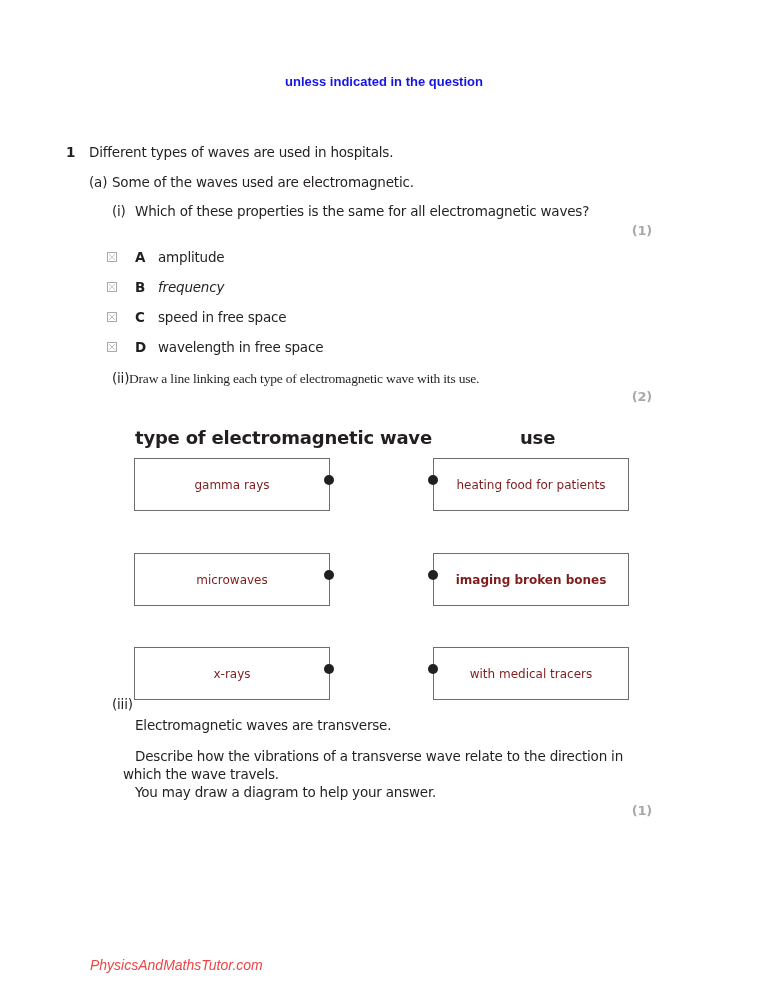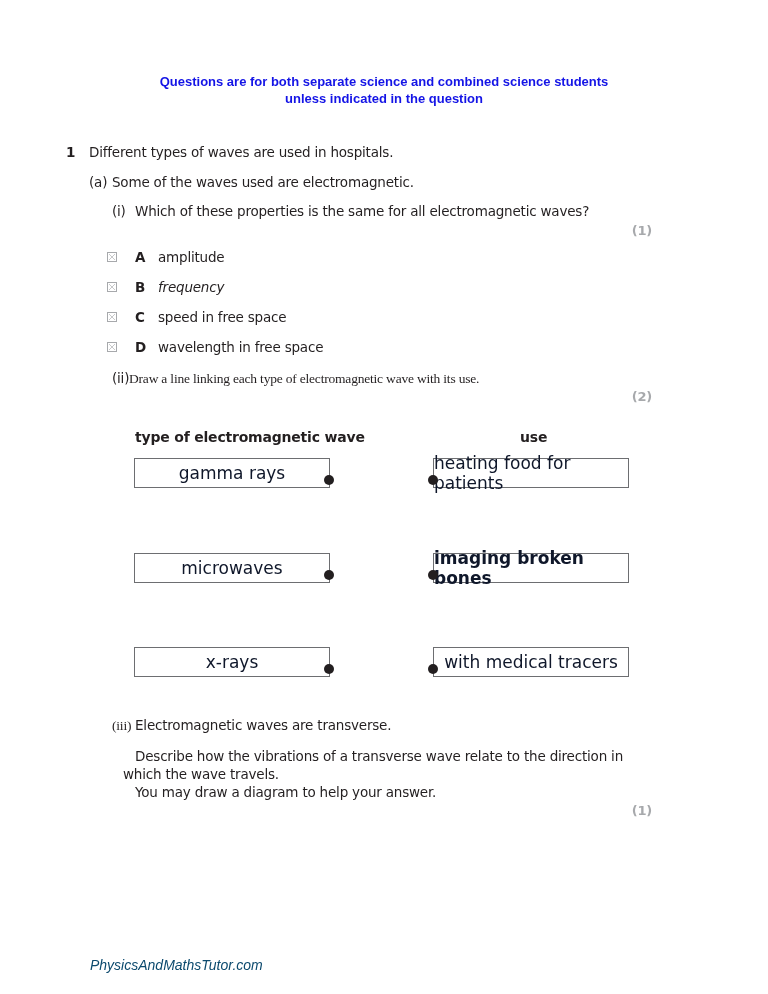--- a/index.html
+++ b/index.html
@@ -8,31 +8,30 @@
     .abs { position: absolute; }
     .banner { left: 0; width: 768px; top: 73px; text-align: center;
       font-family: "Liberation Sans", sans-serif; font-weight: bold; font-size: 13px;
       line-height: 17px; color: #1414e6; }
     .txt { font-size: 13.5px; line-height: 17px; white-space: nowrap; letter-spacing: -0.2px; }
     .qnum { font-weight: bold; }
     .marks { right: 116px; font-weight: bold; color: #a7a9ac; font-size: 13px; }
     .cb { width: 10px; height: 10px; border: 1px solid #a7a9ac; box-sizing: border-box; position: absolute; }
     .cb svg { position: absolute; left: 0; top: 0; }
     .opt-letter { font-weight: bold; }
-    .box { border: 1px solid #6d6e71; box-sizing: border-box; width: 196px; height: 30px;
-      display: flex; align-items: center; justify-content: center; font-size: 17px; color: #0f172a; }
+    .box { border: 1px solid #6d6e71; box-sizing: border-box; width: 196px; height: 53px;
+      display: flex; align-items: center; justify-content: center; font-size: 12px; color: #7f1d1d; }
     .dot { width: 10px; height: 10px; border-radius: 50%; background: #231f20; }
-    .hdr { font-weight: bold; font-size: 14px; }
-    .footer { font-family: "Liberation Sans", sans-serif; font-style: italic; font-size: 14px; color: #0c4a6e; }
+    .hdr { font-weight: bold; font-size: 18px; }
+    .footer { font-family: "Liberation Sans", sans-serif; font-style: italic; font-size: 14px; color: #ef4444; }
   </style>
 </head>
 <body>
 
 <div class="abs banner">
-  <div>Questions are for both separate science and combined science students</div>
   <div>unless indicated in the question</div>
 </div>
 
 <div class="abs txt qnum" style="left:66px; top:144px;">1</div>
 <div class="abs txt" style="left:89px; top:144px;">Different types of waves are used in hospitals.</div>
 
 <div class="abs txt" style="left:89px; top:174px;">(a)</div>
 <div class="abs txt" style="left:112px; top:174px;">Some of the waves used are electromagnetic.</div>
 
 <div class="abs txt" style="left:112px; top:203px;">(i)</div>
@@ -107,21 +106,21 @@
 <div class="abs box" style="left:433px; top:553px;font-weight:bold;">
   <span>imaging broken bones</span>
 </div>
 <div class="abs dot" style="left:428px; top:570px;"></div>
 
 <div class="abs box" style="left:433px; top:647px;">
   <span>with medical tracers</span>
 </div>
 <div class="abs dot" style="left:428px; top:664px;"></div>
 
-<div class="abs txt" style="left:112px; top:717px;font-family:Liberation Serif, serif;">(iii)</div>
+<div class="abs txt" style="left:112px; top:696px;">(iii)</div>
 <div class="abs txt" style="left:135px; top:717px;">Electromagnetic waves are transverse.</div>
 <div class="abs txt" style="left:135px; top:748px;">Describe how the vibrations of a transverse wave relate to the direction in</div>
 <div class="abs txt" style="left:123px; top:766px;">which the wave travels.</div>
 <div class="abs txt" style="left:135px; top:784px;">You may draw a diagram to help your answer.</div>
 <div class="abs txt marks" style="top:802px;">(1)</div>
 
 <div class="abs" style="left:135px; top:825px; width:520px; height:110px;"></div>
 
 <div class="abs footer" style="left:90px; top:957px;">PhysicsAndMathsTutor.com</div>
 

